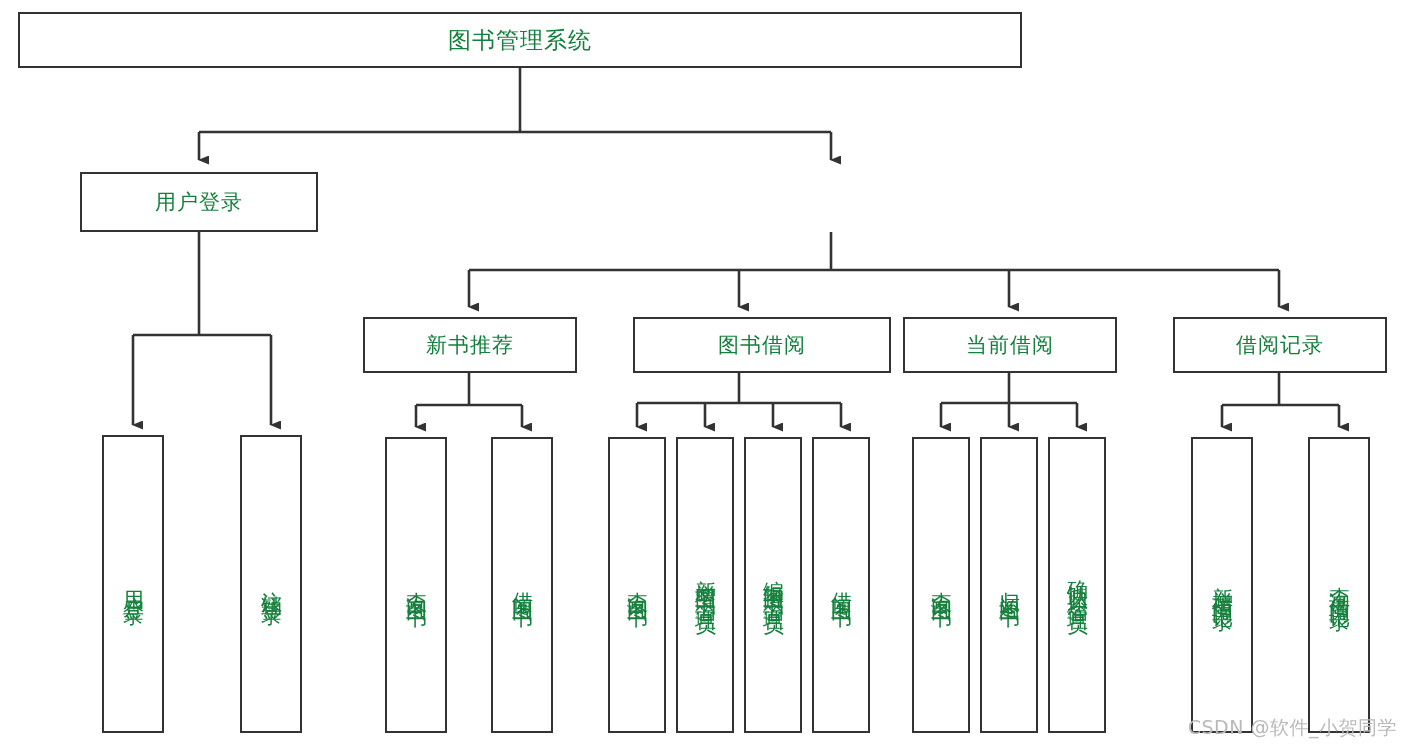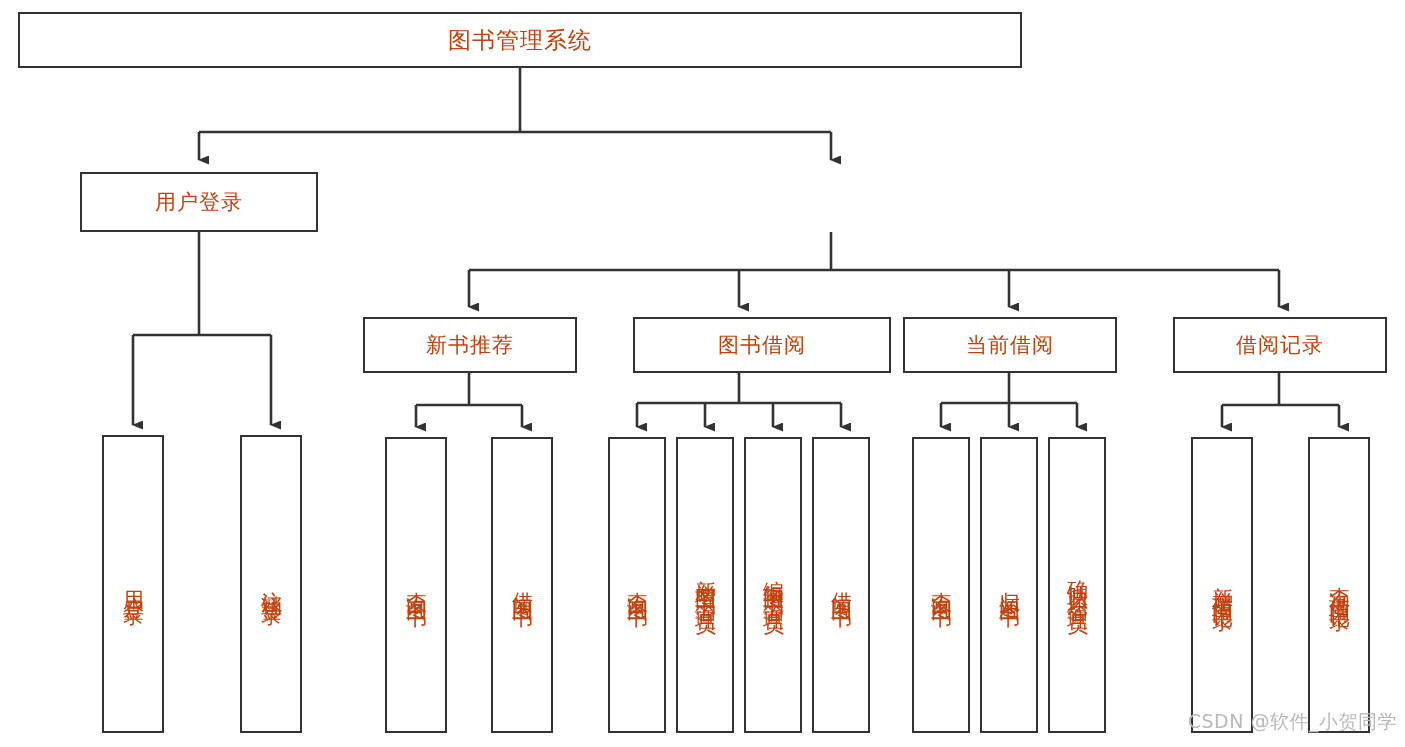--- a/index.html
+++ b/index.html
@@ -27,21 +27,21 @@
   }
   
   .node {
     position: absolute;
     box-sizing: border-box;
     background: #ffffff;
     border: 2px solid #333333;
     display: flex;
     align-items: center;
     justify-content: center;
-    color: #c2410c;
+    color: #15803d;
   }
   .node.level-0 {
     font-size: 23px;
     letter-spacing: 1px;
   }
   .node.level-1 {
     font-size: 21px;
     letter-spacing: 1px;
   }
   .node.level-2 {
@@ -60,21 +60,21 @@
     writing-mode: vertical-rl;
     text-orientation: upright;
     letter-spacing: 5px;
     line-height: 1;
     white-space: nowrap;
   }
   
   #watermark {
     position: absolute;
     right: 8px;
-    bottom: 12px;
+    bottom: 6px;
     font-size: 19px;
     color: #b9b9b9;
     letter-spacing: 0.5px;
     white-space: nowrap;
     pointer-events: none;
     user-select: none;
   }
 </style>
 </head>
 <body>

